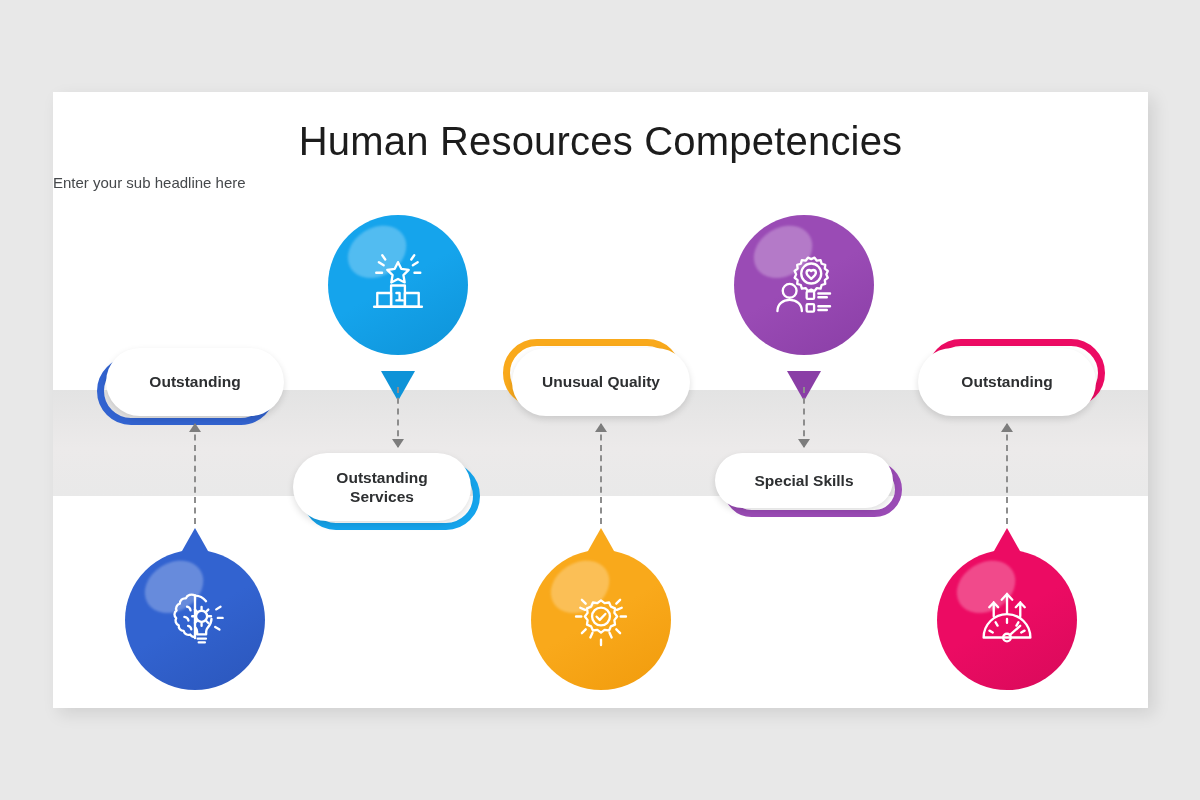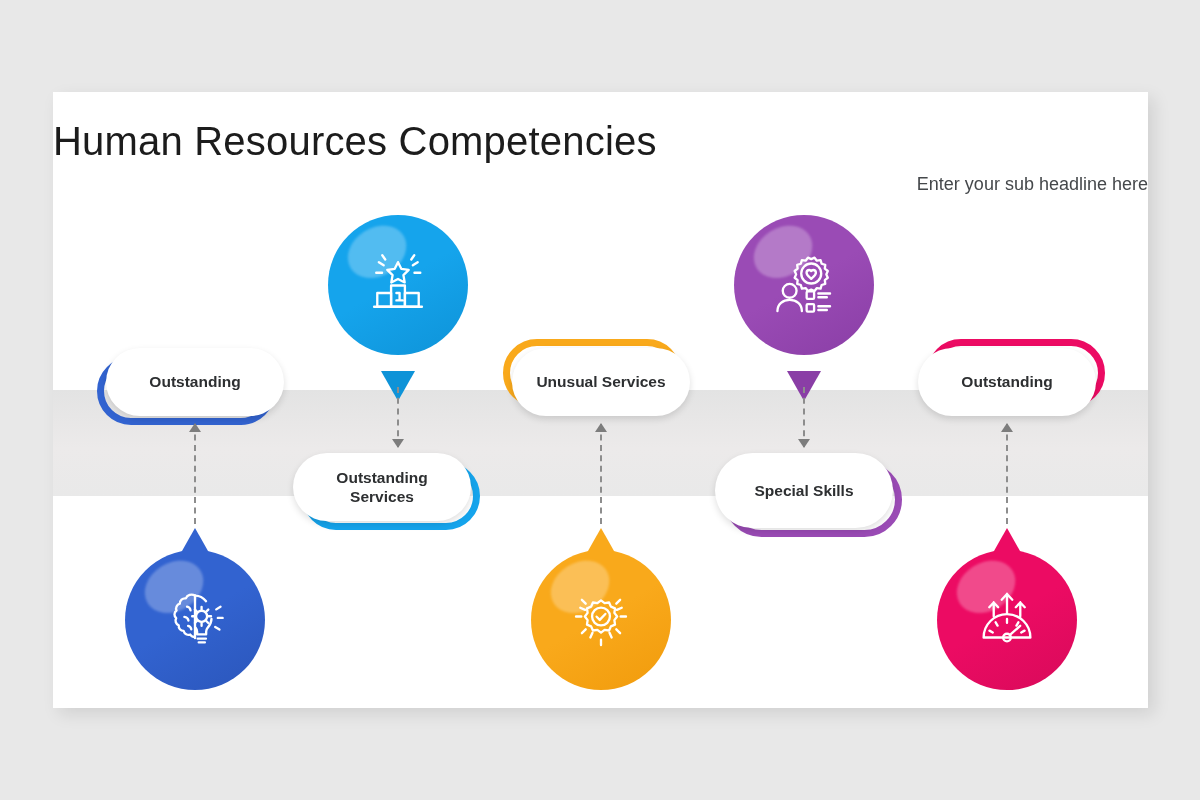--- a/index.html
+++ b/index.html
@@ -16,28 +16,28 @@
     position: absolute;
     left: 53px; top: 92px;
     width: 1095px; height: 616px;
     background: #ffffff;
     box-shadow: 6px 6px 16px rgba(0,0,0,.10);
   }
 
   
   .title {
     position: absolute; left: 0; top: 27px; width: 100%;
-    text-align: left;
+    text-align: center;
     font-size: 40px; font-weight: 400; color: #1c1c1c;
     letter-spacing: .2px;
   }
   .subtitle {
     position: absolute; left: 0; top: 82px; width: 100%;
-    text-align: right;
-    font-size: 18px; font-weight: 400; color: #45484b;
+    text-align: left;
+    font-size: 15px; font-weight: 400; color: #45484b;
   }
 
   
   .band {
     position: absolute; left: 0; width: 1095px;
     top: 298px; height: 106px;
     background: #e4e4e4;
   }
   .band-inner {
     position: absolute; left: 0; top: 0; width: 100%; height: 100%;
@@ -198,21 +198,21 @@
           <path d="M32 13.5l3.4 2.6 4.2-.6 1.7 3.9 3.9 1.7-.6 4.2 2.6 3.4-2.6 3.4.6 4.2-3.9 1.7-1.7 3.9-4.2-.6-3.4 2.6-3.4-2.6-4.2.6-1.7-3.9-3.9-1.7.6-4.2-2.6-3.4 2.6-3.4-.6-4.2 3.9-1.7 1.7-3.9 4.2.6z"></path>
           <circle cx="32" cy="28.7" r="8.4"></circle>
           <path d="M27.9 28.9l2.9 3 5.3-5.6"></path>
           <path d="M14 13l3.6 3.6M50 13l-3.6 3.6M8.5 28.7h5M55.5 28.7h-5M14 44.4l3.6-3.6M50 44.4l-3.6-3.6M32 50.5v5M22 48.5l2-4.5M42 48.5l-2-4.5M12.5 20.5l4.5 2M51.5 20.5l-4.5 2"></path>
         </g>
       </svg>
           </div>
   </div>
   <div class="pill" style="left:459px; top:256px; width:178px; height:68px;">
     <div class="ring" style="border:7px solid #f9a91b; transform:translate(-9px, -9px);"></div>
-    <div class="face">Unusual Services</div>
+    <div class="face">Unusual Quality</div>
   </div>
   <div class="connector up" style="left:541px; top:332px; height:100px;">
     <div class="stem"></div>
     <div class="head"></div>
   </div>
   <div class="pin tail-down" style="left:681px; top:123px; width:140px; height:170px;">
     <div class="tail" style="border-top:30px solid #8a3ea6;"></div>
     <div class="ball" style="top:0px; background:linear-gradient(150deg, #9a4bb5 0%, #9a4bb5 48%, #8a3ea6 100%);">
       <div class="gloss"></div>
     </div>
@@ -224,21 +224,21 @@
           <path d="M38.8 26.2c-1.9-1.8-4.4-3.4-4.4-5.7 0-1.5 1.2-2.6 2.6-2.6 1 0 1.5.5 1.8 1 .3-.5.8-1 1.8-1 1.4 0 2.6 1.1 2.6 2.6 0 2.3-2.5 3.9-4.4 5.7z"></path>
           <circle cx="18.5" cy="37.5" r="6.5"></circle>
           <path d="M7 56.5c0-6.5 5.1-10.5 11.5-10.5S30 50 30 56.5"></path>
           <rect x="34.5" y="38" width="7" height="7" rx="1"></rect>
           <rect x="34.5" y="50" width="7" height="7" rx="1"></rect>
           <path d="M45.5 40h11M45.5 43.5h8M45.5 52h11M45.5 55.5h8"></path>
         </g>
       </svg>
           </div>
   </div>
-  <div class="pill" style="left:662px; top:361px; width:178px; height:75px;">
+  <div class="pill" style="left:662px; top:361px; width:178px; height:55px;">
     <div class="ring" style="border:7px solid #9a4bb5; transform:translate(9px, 9px);"></div>
     <div class="face">Special Skills</div>
   </div>
   <div class="connector down" style="left:744px; top:295px; height:60px;">
     <div class="stem"></div>
     <div class="head"></div>
   </div>
   <div class="pin tail-up" style="left:884px; top:436px; width:140px; height:170px;">
     <div class="tail" style="border-bottom:30px solid #ec0b63;"></div>
     <div class="ball" style="top:22px; background:linear-gradient(150deg, #ec0b63 0%, #ec0b63 48%, #d80a5a 100%);">

